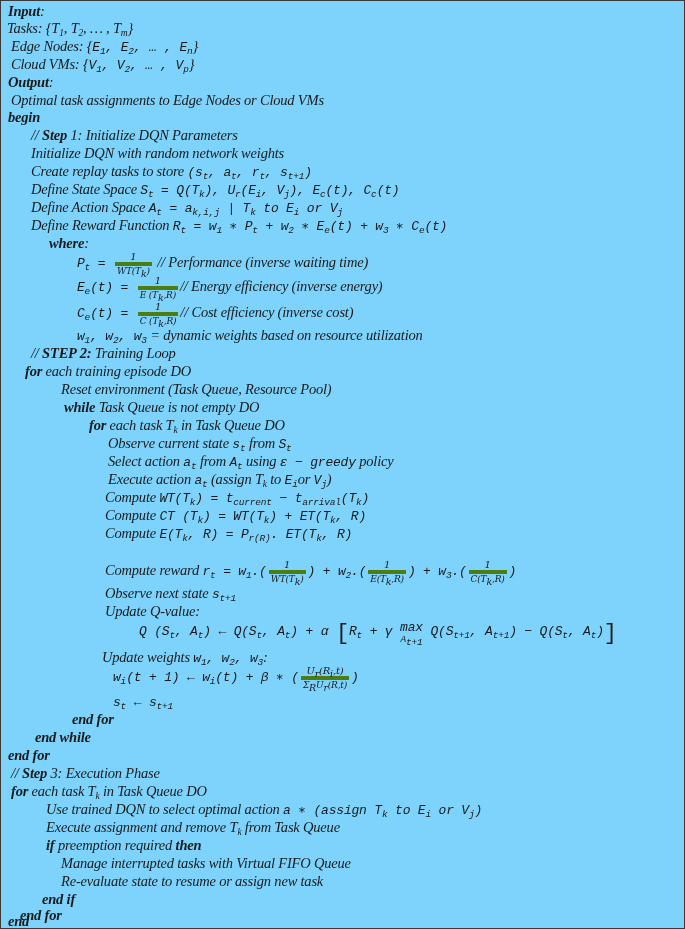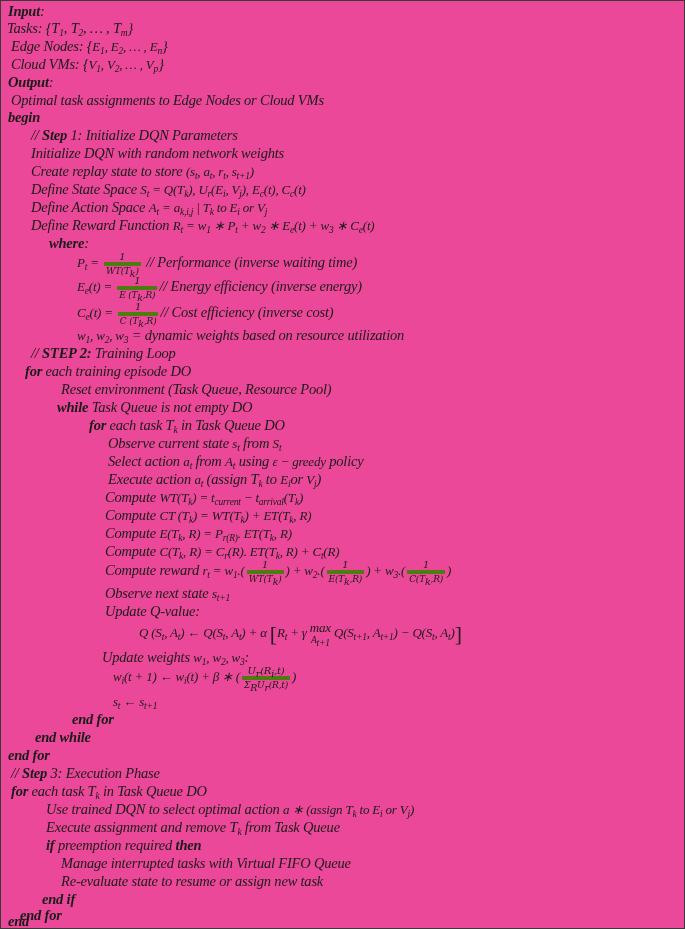--- a/index.html
+++ b/index.html
@@ -1,34 +1,34 @@
 <!DOCTYPE html>
 <html><head>
 <meta charset="utf-8">
 <style>
   html, body { margin: 0; padding: 0; background: #ffffff; }
   body { width: 685px; height: 929px; overflow: hidden; }
   .frame {
     position: absolute; left: 0; top: 0;
     width: 683px; height: 927px;
     border: 1px solid #3a3a3a;
-    background: #ec4899;
+    background: #7dd3fc;
   }
   .line {
     position: absolute;
     white-space: nowrap;
     font-family: "Liberation Serif", "DejaVu Serif", serif;
     font-style: italic;
     font-size: 14.5px;
     color: #1a1a1a;
     letter-spacing: -0.2px;
   }
   .kw { font-weight: bold; }
   .m {
-    font-family: Liberation Serif, serif;
+    font-family: Liberation Mono, monospace;
     font-style: italic;
     font-size: 13px;
   }
   sub { font-size: 9.5px; vertical-align: -3px; line-height: 0; }
   .frac {
     display: inline-block; vertical-align: middle; text-align: center;
     font-family: "DejaVu Serif", serif; font-style: italic;
     margin: 0 2px;
   }
   .frac .num { display: block; font-size: 10px; line-height: 11px; padding: 0 2px; }
@@ -46,44 +46,43 @@
   <div class="line" style="left:6px;top:19px;">Tasks: {T<sub>1</sub>, T<sub>2</sub>, … , T<sub>m</sub>}</div>
   <div class="line" style="left:10px;top:37px;">Edge Nodes: {<span class="m">E<sub>1</sub>, E<sub>2</sub>, … , E<sub>n</sub></span>}</div>
   <div class="line" style="left:10px;top:55px;">Cloud VMs: {<span class="m">V<sub>1</sub>, V<sub>2</sub>, … , V<sub>p</sub></span>}</div>
 
   <div class="line" style="left:7px;top:73px;"><span class="kw">Output</span>:</div>
   <div class="line" style="left:10px;top:91px;">Optimal task assignments to Edge Nodes or Cloud VMs</div>
   <div class="line kw" style="left:7px;top:108px;">begin</div>
 
   <div class="line" style="left:30px;top:126px;"><span>//</span> <span class="kw">Step</span> <span>1: Initialize DQN Parameters</span></div>
   <div class="line" style="left:30px;top:144px;">Initialize DQN with random network weights</div>
-  <div class="line" style="left:30px;top:162px;"><span>Create replay state to store</span> <span class="m">(s<sub>t</sub>, a<sub>t</sub>, r<sub>t</sub>, s<sub>t+1</sub>)</span></div>
+  <div class="line" style="left:30px;top:162px;"><span>Create replay tasks to store</span> <span class="m">(s<sub>t</sub>, a<sub>t</sub>, r<sub>t</sub>, s<sub>t+1</sub>)</span></div>
   <div class="line" style="left:30px;top:180px;"><span>Define State Space</span> <span class="m">S<sub>t</sub> = Q(T<sub>k</sub>), U<sub>r</sub>(E<sub>i</sub>, V<sub>j</sub>), E<sub>c</sub>(t), C<sub>c</sub>(t)</span></div>
   <div class="line" style="left:30px;top:198px;"><span>Define Action Space</span> <span class="m">A<sub>t</sub> = a<sub>k,i,j</sub> | T<sub>k</sub> to E<sub>i</sub> or V<sub>j</sub></span></div>
   <div class="line" style="left:30px;top:216px;"><span>Define Reward Function</span> <span class="m">R<sub>t</sub> = w<sub>1</sub> ∗ P<sub>t</sub> + w<sub>2</sub> ∗ E<sub>e</sub>(t) + w<sub>3</sub> ∗ C<sub>e</sub>(t)</span></div>
   <div class="line" style="left:48px;top:234px;"><span class="kw">where</span>:</div>
 
   <div class="line" style="left:76px;top:250px;"><span class="m">P<sub>t</sub> = </span><span class="frac"><span class="num">1</span><span class="den">WT(T<sub>k</sub>)</span></span> <span>// Performance (inverse waiting time)</span></div>
   <div class="line" style="left:76px;top:274px;"><span class="m">E<sub>e</sub>(t) = </span><span class="frac"><span class="num">1</span><span class="den">E (T<sub>k</sub>,R)</span></span><span>// Energy efficiency (inverse energy)</span></div>
   <div class="line" style="left:76px;top:300px;"><span class="m">C<sub>e</sub>(t) = </span><span class="frac"><span class="num">1</span><span class="den">C (T<sub>k</sub>,R)</span></span><span>// Cost efficiency (inverse cost)</span></div>
   <div class="line" style="left:76px;top:326px;"><span class="m">w<sub>1</sub>, w<sub>2</sub>, w<sub>3</sub></span> <span>= dynamic weights based on resource utilization</span></div>
 
   <div class="line" style="left:30px;top:344px;"><span>//</span> <span class="kw">STEP 2:</span> <span>Training Loop</span></div>
   <div class="line" style="left:24px;top:362px;"><span class="kw">for</span> <span>each training episode DO</span></div>
   <div class="line" style="left:60px;top:380px;">Reset environment (Task Queue, Resource Pool)</div>
-  <div class="line" style="left:56px;top:398px;"><span class="kw">while</span> <span>Task Queue is not empty DO</span></div>
+  <div class="line" style="left:63px;top:398px;"><span class="kw">while</span> <span>Task Queue is not empty DO</span></div>
   <div class="line" style="left:88px;top:416px;"><span class="kw">for</span> <span>each task</span> T<sub>k</sub> <span>in Task Queue DO</span></div>
   <div class="line" style="left:107px;top:434px;"><span>Observe current state</span> <span class="m">s<sub>t</sub></span> <span>from</span> <span class="m">S<sub>t</sub></span></div>
   <div class="line" style="left:107px;top:452px;"><span>Select action</span> <span class="m">a<sub>t</sub></span> <span>from</span> <span class="m">A<sub>t</sub></span> <span>using</span> <span class="m">ε − greedy</span> <span>policy</span></div>
   <div class="line" style="left:107px;top:470px;"><span>Execute action</span> <span class="m">a<sub>t</sub></span> <span>(assign</span> T<sub>k</sub> <span>to</span> <span class="m">E<sub>i</sub></span><span>or</span> <span class="m">V<sub>j</sub></span>)</div>
 
   <div class="line" style="left:104px;top:488px;"><span>Compute</span> <span class="m">WT(T<sub>k</sub>) = t<sub>current</sub> − t<sub>arrival</sub>(T<sub>k</sub>)</span></div>
   <div class="line" style="left:104px;top:506px;"><span>Compute</span> <span class="m">CT (T<sub>k</sub>) = WT(T<sub>k</sub>) + ET(T<sub>k</sub>, R)</span></div>
   <div class="line" style="left:104px;top:524px;"><span>Compute</span> <span class="m">E(T<sub>k</sub>, R) = P<sub>r(R)</sub>. ET(T<sub>k</sub>, R)</span></div>
-  <div class="line" style="left:104px;top:542px;"><span>Compute</span> <span class="m">C(T<sub>k</sub>, R) = C<sub>r</sub>(R). ET(T<sub>k</sub>, R) + C<sub>t</sub>(R)</span></div>
   <div class="line" style="left:104px;top:558px;"><span>Compute reward</span> <span class="m">r<sub>t</sub> = w<sub>1</sub>.(</span><span class="frac"><span class="num">1</span><span class="den">WT(T<sub>k</sub>)</span></span><span class="m">) + w<sub>2</sub>.(</span><span class="frac"><span class="num">1</span><span class="den">E(T<sub>k</sub>,R)</span></span><span class="m">) + w<sub>3</sub>.(</span><span class="frac"><span class="num">1</span><span class="den">C(T<sub>k</sub>,R)</span></span><span class="m">)</span></div>
 
   <div class="line" style="left:104px;top:584px;"><span>Observe next state</span> <span class="m">s<sub>t+1</sub></span></div>
   <div class="line" style="left:104px;top:602px;">Update Q-value:</div>
   <div class="line" style="left:138px;top:620px;"><span class="m">Q (S<sub>t</sub>, A<sub>t</sub>) ← Q(S<sub>t</sub>, A<sub>t</sub>) + α <span class="big">[</span>R<sub>t</sub> + γ <span class="maxop">max<span class="under">A<sub>t+1</sub></span></span> Q(S<sub>t+1</sub>, A<sub>t+1</sub>) − Q(S<sub>t</sub>, A<sub>t</sub>)<span class="big">]</span></span></div>
   <div class="line" style="left:101px;top:648px;"><span>Update weights</span> <span class="m">w<sub>1</sub>, w<sub>2</sub>, w<sub>3</sub></span>:</div>
   <div class="line" style="left:112px;top:664px;"><span class="m">w<sub>i</sub>(t + 1) ← w<sub>i</sub>(t) + β ∗ (</span><span class="frac"><span class="num">U<sub>r</sub>(R<sub>i</sub>,t)</span><span class="den">Σ<sub>R</sub>U<sub>r</sub>(R,t)</span></span><span class="m">)</span></div>
   <div class="line" style="left:112px;top:692px;text-align:right;"><span class="m">s<sub>t</sub> ← s<sub>t+1</sub></span></div>
   <div class="line kw" style="left:71px;top:710px;">end for</div>
   <div class="line kw" style="left:34px;top:728px;">end while</div>

